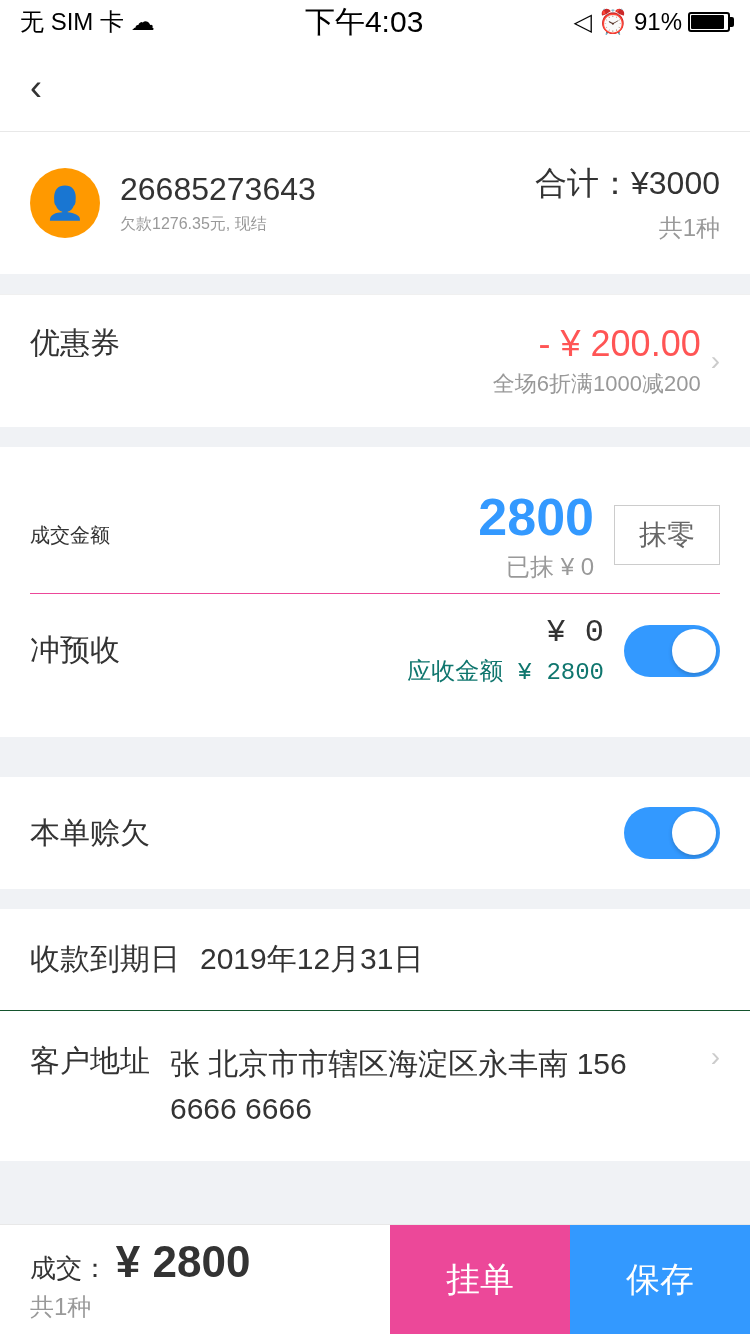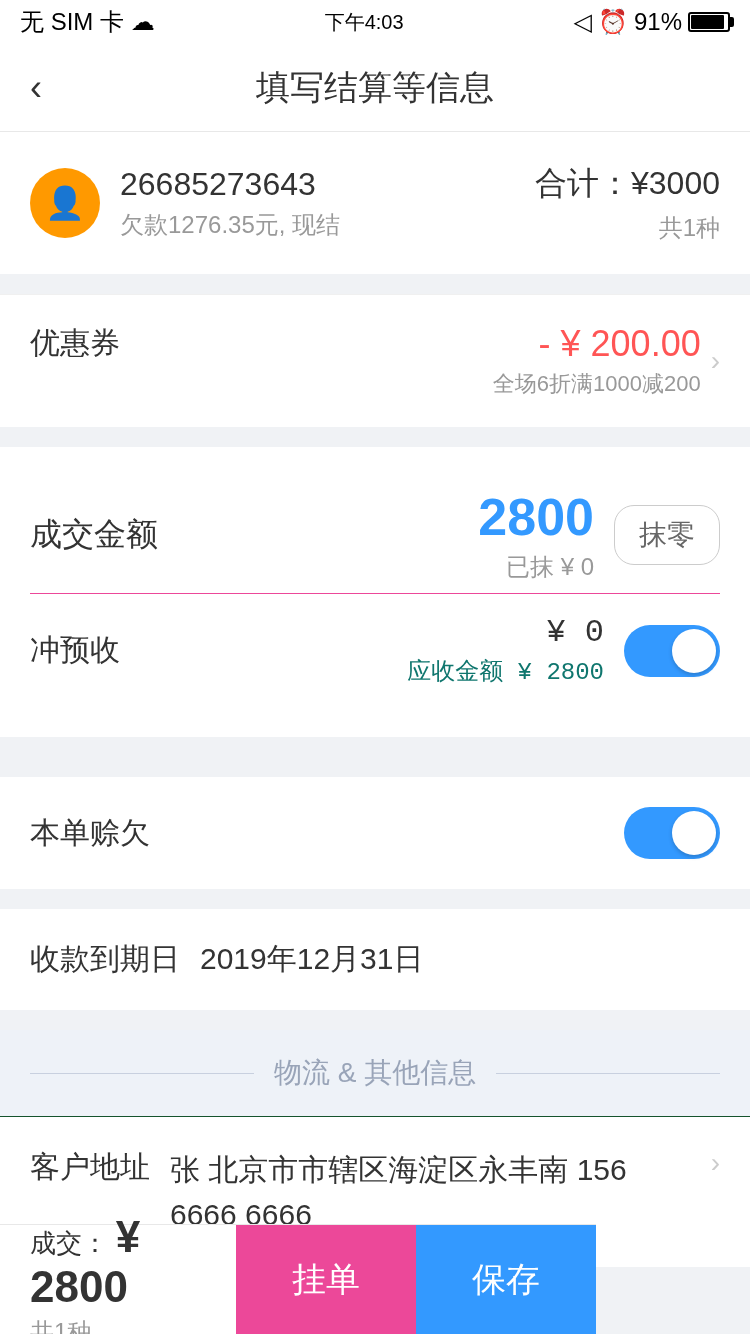--- a/index.html
+++ b/index.html
@@ -17,21 +17,21 @@
       height: 44px;
       background: #fff;
       display: flex;
       align-items: center;
       justify-content: space-between;
       padding: 0 20px;
       font-size: 24px;
       color: #000;
     }
     .status-left { display: flex; align-items: center; gap: 10px; }
-    .status-center { font-size: 20px; font-weight: 500; }
+    .status-center { font-size: 30px; font-weight: 500; }
     .status-right { display: flex; align-items: center; gap: 6px; font-size: 24px; }
     .battery-icon {
       width: 42px; height: 20px; border: 2px solid #000; border-radius: 3px;
       position: relative; display: inline-flex; align-items: center; padding: 1px;
     }
     .battery-icon::after {
       content: ''; position: absolute; right: -6px; top: 50%; transform: translateY(-50%);
       width: 4px; height: 10px; background: #000; border-radius: 0 2px 2px 0;
     }
     .battery-fill { background: #000; height: 100%; width: 91%; border-radius: 1px; }
@@ -64,21 +64,21 @@
       display: flex;
       align-items: center;
       justify-content: space-between;
     }
     .user-left { display: flex; align-items: center; gap: 20px; }
     .avatar {
       width: 70px; height: 70px; border-radius: 50%; background: #f90;
       display: flex; align-items: center; justify-content: center; font-size: 32px; color: #fff;
     }
     .user-phone { font-size: 32px; font-weight: 500; color: #333; }
-    .user-debt { font-size: 24px; color: #999; margin-top: 6px; }
+    .user-debt { font-size: 16px; color: #999; margin-top: 6px; }
     .user-right { text-align: right; }
     .total-amount { font-size: 32px; color: #333; }
     .total-count { font-size: 24px; color: #999; margin-top: 6px; }
 
     
     .coupon-row {
       display: flex;
       align-items: flex-start;
       justify-content: space-between;
       padding: 28px 30px;
@@ -100,26 +100,26 @@
       padding: 30px;
       margin-bottom: 0;
     }
 
     .trans-row {
       display: flex;
       align-items: center;
       justify-content: space-between;
       padding: 10px 0;
     }
-    .trans-label { font-size: 32px; color: #333; }
+    .trans-label { font-size: 20px; color: #333; }
     .trans-right { display: flex; align-items: center; gap: 20px; }
     .trans-value-blue { font-size: 52px; font-weight: 600; color: #3399ff; }
     .round-btn {
       border: 1px solid #ccc;
-      border-radius: 20px;
+      border-radius: 0;
       padding: 10px 24px;
       font-size: 28px;
       color: #666;
       background: #fff;
       cursor: pointer;
     }
     .trans-sub { font-size: 24px; color: #999; text-align: right; margin-top: 4px; }
 
     .chong-row {
       display: flex;
@@ -191,21 +191,21 @@
     .address-label { font-size: 30px; color: #333; flex-shrink: 0; min-width: 120px; }
     .address-value { font-size: 30px; color: #333; flex: 1; line-height: 1.5; }
     .address-chevron { font-size: 28px; color: #ccc; flex-shrink: 0; }
 
     
     .empty-space { height: 200px; background: #f0f2f5; }
 
     
     .bottom-bar {
       position: fixed;
-      bottom: 0; left: 0; width: 596px;
+      bottom: 0; left: 0; width: 750px;
       height: 110px;
       background: #fff;
       display: flex;
       align-items: center;
       border-top: 1px solid #e8e8e8;
     }
     .bottom-left {
       flex: 1;
       padding: 0 30px;
     }
@@ -238,21 +238,20 @@
     <span>⏰</span>
     <span>91%</span>
     <div class="battery-icon">
       <div class="battery-fill"></div>
     </div>
   </div>
 </div>
 
 <div class="nav-bar">
   <div class="nav-back">‹</div>
-  <div class="nav-title">填写结算等信息</div>
   <div style="width:60px"></div>
 </div>
 
 <div class="content">
 
   <div class="card">
     <div class="user-info-row">
       <div class="user-left">
         <div class="avatar">
           <span>👤</span>
@@ -317,25 +316,20 @@
     <div class="toggle">
       <div class="toggle-knob"></div>
     </div>
   </div>
 
   <div class="due-card">
     <div class="due-label">收款到期日</div>
     <div class="due-value">2019年12月31日</div>
   </div>
 
-  <div class="logistics-header">
-    <div class="logistics-line"></div>
-    <div class="logistics-text">物流 &amp; 其他信息</div>
-    <div class="logistics-line"></div>
-  </div>
 
   <div class="address-card">
     <div class="address-label">客户地址</div>
     <div class="address-value">张 北京市市辖区海淀区永丰南 156 6666 6666</div>
     <span class="address-chevron">›</span>
   </div>
 
   <div class="empty-space"></div>
 
 </div>

